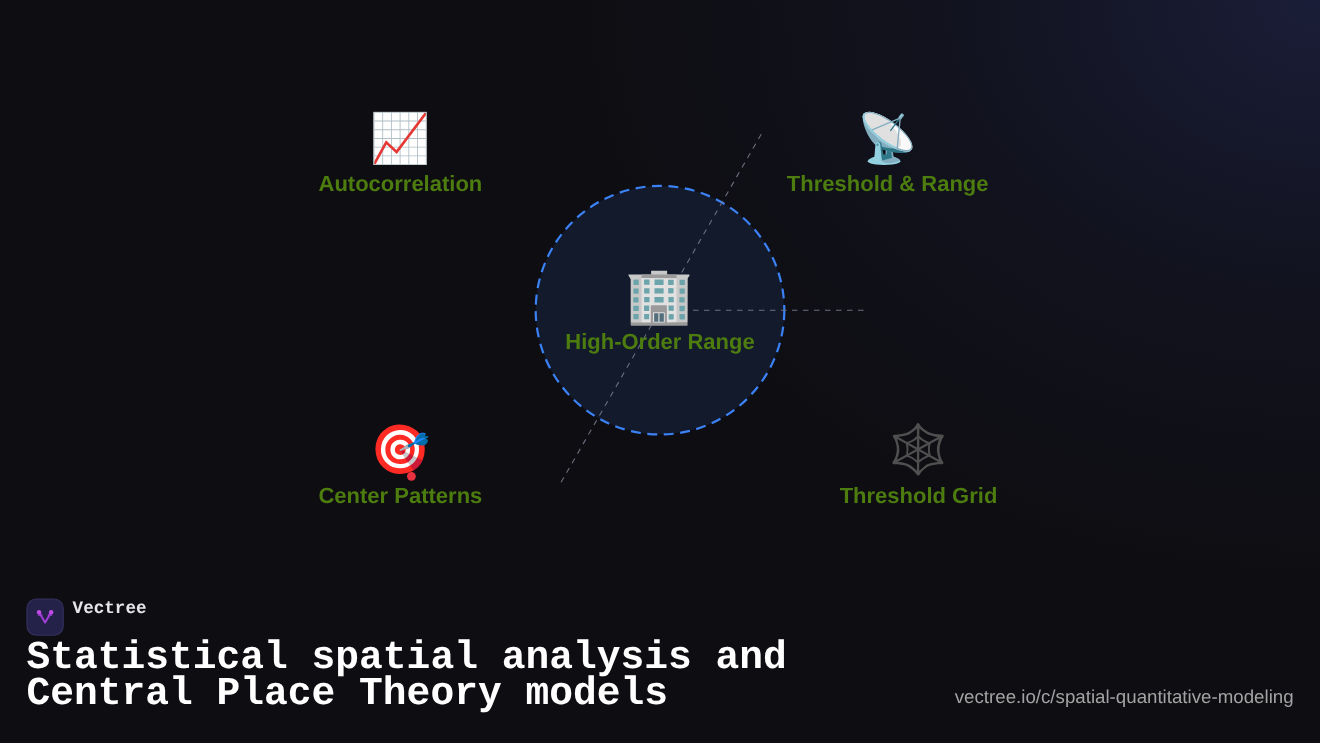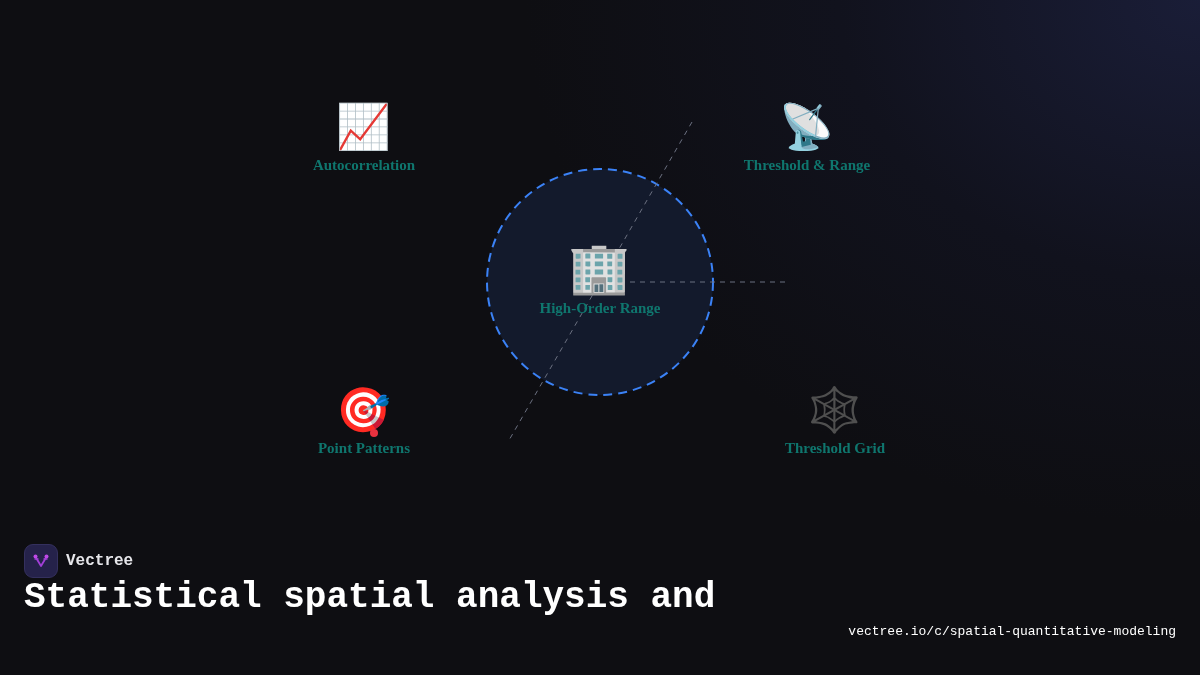--- a/index.html
+++ b/index.html
@@ -19,54 +19,54 @@
       position: absolute; transform: translateX(-50%);
       display: flex; flex-direction: column; align-items: center;
       width: 220px;
     }
     .node .icon {
       font-size: 44px; line-height: 52px; height: 52px;
       font-family: "DejaVu Sans", sans-serif;
     }
     .node .label {
       margin-top: 4px;
-      color: #0f766e; font-weight: bold; font-size: 15px;
-      font-family: Liberation Serif, serif;
+      color: #4d7c0f; font-weight: bold; font-size: 20px;
+      font-family: Liberation Sans, sans-serif;
       white-space: nowrap;
     }
     .center-node .icon { font-size: 50px; line-height: 56px; height: 56px; }
     .red-dot {
       position: absolute; width: 8px; height: 8px; border-radius: 50%;
       background: #e8323f;
     }
     .footer-brand {
       position: absolute; left: 24px; top: 544px;
-      display: flex; align-items: center; gap: 8px;
+      display: flex; gap: 8px;
     }
     .logo {
       width: 34px; height: 34px; border-radius: 9px;
       background: #25224a; border: 1px solid #34305e;
       display: flex; align-items: center; justify-content: center;
       box-sizing: border-box;
     }
     .brand-name {
       color: #e6e6ea; font-weight: bold; font-size: 16px;
       font-family: "Liberation Mono", monospace;
     }
     .title {
       position: absolute; left: 24px; top: 581px; margin: 0;
       color: #ffffff; font-weight: bold; font-size: 36px; line-height: 33px;
       font-family: "Liberation Mono", monospace;
       letter-spacing: 0px;
     }
     .title span { display: block; white-space: pre; }
     .url {
       position: absolute; right: 24px; top: 624px;
-      color: #ffffff; font-size: 13px;
-      font-family: Liberation Mono, monospace;
+      color: #a3a3a3; font-size: 17px;
+      font-family: Liberation Sans, sans-serif;
     }
   </style>
 </head>
 <body>
 
 <div class="bg-glow"></div>
 
 <svg class="lines" viewBox="0 0 1200 675">
   <circle cx="600" cy="282" r="113" fill="#131a2c" stroke="#3b82f6" stroke-width="2" stroke-dasharray="9 6"></circle>
   <line x1="692" y1="122" x2="508" y2="442" stroke="#6b7080" stroke-width="1" stroke-dasharray="5 5"></line>
@@ -83,21 +83,21 @@
   <div class="label">Autocorrelation</div>
 </div>
 
 <div class="node" style="left:807px; top:101px;">
   <div class="icon">📡</div>
   <div class="label">Threshold &amp; Range</div>
 </div>
 
 <div class="node" style="left:364px; top:384px;">
   <div class="icon">🎯</div>
-  <div class="label">Point Patterns</div>
+  <div class="label">Center Patterns</div>
 </div>
 <div class="red-dot" style="left:370px; top:429px;"></div>
 
 <div class="node" style="left:835px; top:384px;">
   <div class="icon" style="filter: grayscale(1) brightness(0.8);">🕸️</div>
   <div class="label">Threshold Grid</div>
 </div>
 
 <div class="footer-brand">
   <div class="logo">
@@ -106,15 +106,16 @@
       <circle cx="4.5" cy="5.5" r="2" fill="#c04ae8"></circle>
       <circle cx="15.5" cy="5.5" r="2" fill="#c04ae8"></circle>
       <path d="M4 8 L7 8 M16 8 L13 8" stroke="#a23fd8" stroke-width="1.4" stroke-linecap="round"></path>
     </svg>
   </div>
   <span class="brand-name">Vectree</span>
 </div>
 
 <h1 class="title">
   <span>Statistical spatial analysis and</span>
+  <span>Central Place Theory models</span>
 </h1>
 
 <div class="url">vectree.io/c/spatial-quantitative-modeling</div>
 
 </body></html>

